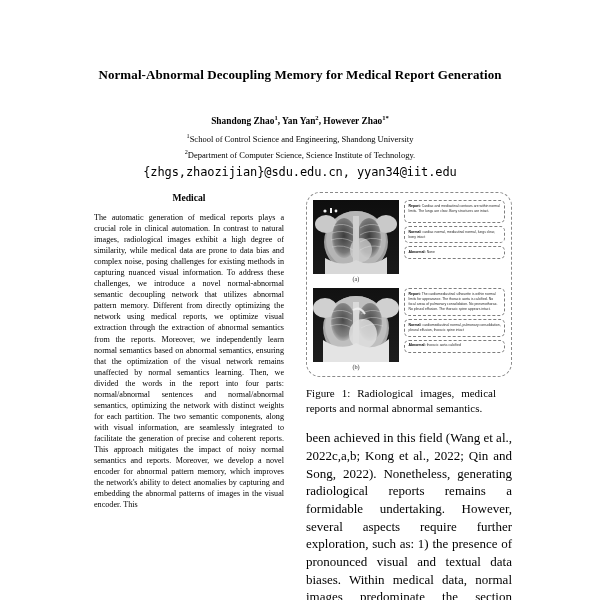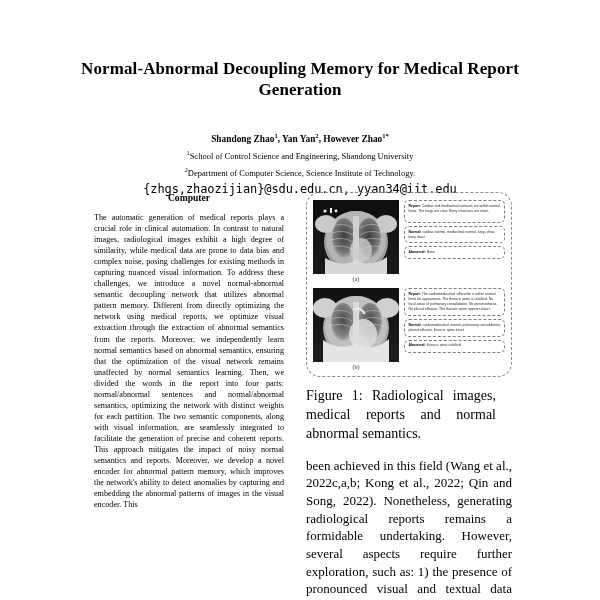--- a/index.html
+++ b/index.html
@@ -22,25 +22,25 @@
     box-sizing: border-box;
     padding: 0;
   }
 
   
   .title-block {
     padding-top: 58px;
     text-align: center;
   }
   .paper-title {
-    font-size: 17px;
+    font-size: 13px;
     font-weight: bold;
     letter-spacing: 0.1px;
     line-height: 1.25;
-    margin: 0 52px;
+    margin: 9px 52px;
   }
   .authors {
     margin-top: 30px;
     font-size: 9.4px;
     font-weight: bold;
     line-height: 1.42;
   }
   .authors sup { font-size: 6.6px; font-weight: bold; }
   .affil {
     font-size: 8.5px;
@@ -150,21 +150,21 @@
   }
   .report-box b {
     font-weight: bold;
     color: #000;
   }
   .rb-tall { min-height: 23px; }
   .rb-mid  { min-height: 15px; }
   .rb-short{ min-height: 13px; }
 
   .fig-caption {
-    font-size: 14px;
+    font-size: 11px;
     line-height: 1.36;
     text-align: justify;
     margin: 9px 16px 0 0;
   }
   .col-right .body-text { margin-top: 13px; }
 </style>
 </head>
 <body>
 
 <div class="page">
@@ -181,21 +181,21 @@
     </div>
     <div class="affil">
       <sup>2</sup><span>Department of Computer Science, Science Institute of Technology.</span>
     </div>
     <div class="emails">{zhgs,zhaozijian}@sdu.edu.cn, yyan34@iit.edu</div>
   </div>
 
   <div class="columns">
 
     <div class="col col-left">
-      <div class="section-head">Computer</div>
+      <div class="section-head">Medical</div>
       <p class="abstract-body">The automatic generation of medical reports plays a crucial role in clinical automation. In contrast to natural images, radiological images exhibit a high degree of similarity, while medical data are prone to data bias and complex noise, posing challenges for existing methods in capturing nuanced visual information. To address these challenges, we introduce a novel normal-abnormal semantic decoupling network that utilizes abnormal pattern memory. Different from directly optimizing the network using medical reports, we optimize visual extraction through the extraction of abnormal semantics from the reports. Moreover, we independently learn normal semantics based on abnormal semantics, ensuring that the optimization of the visual network remains unaffected by normal semantics learning. Then, we divided the words in the report into four parts: normal/abnormal sentences and normal/abnormal semantics, optimizing the network with distinct weights for each partition. The two semantic components, along with visual information, are seamlessly integrated to facilitate the generation of precise and coherent reports. This approach mitigates the impact of noisy normal semantics and reports. Moreover, we develop a novel encoder for abnormal pattern memory, which improves the network's ability to detect anomalies by capturing and embedding the abnormal patterns of images in the visual encoder. This</p>
     </div>
 
     <div class="col col-right">
 
       <div class="figure">
         <div class="fig-frame">
 
           <div class="fig-row">
             <div class="xray-cell">

